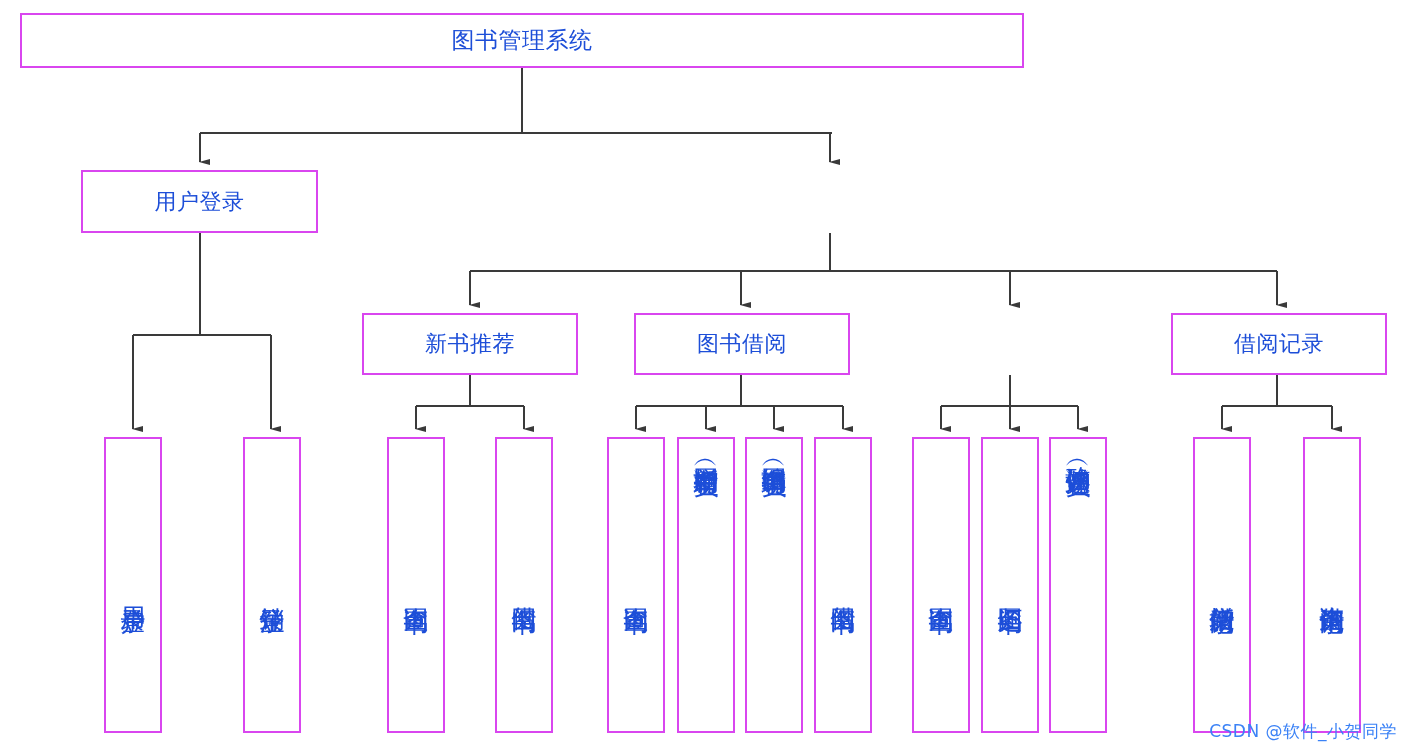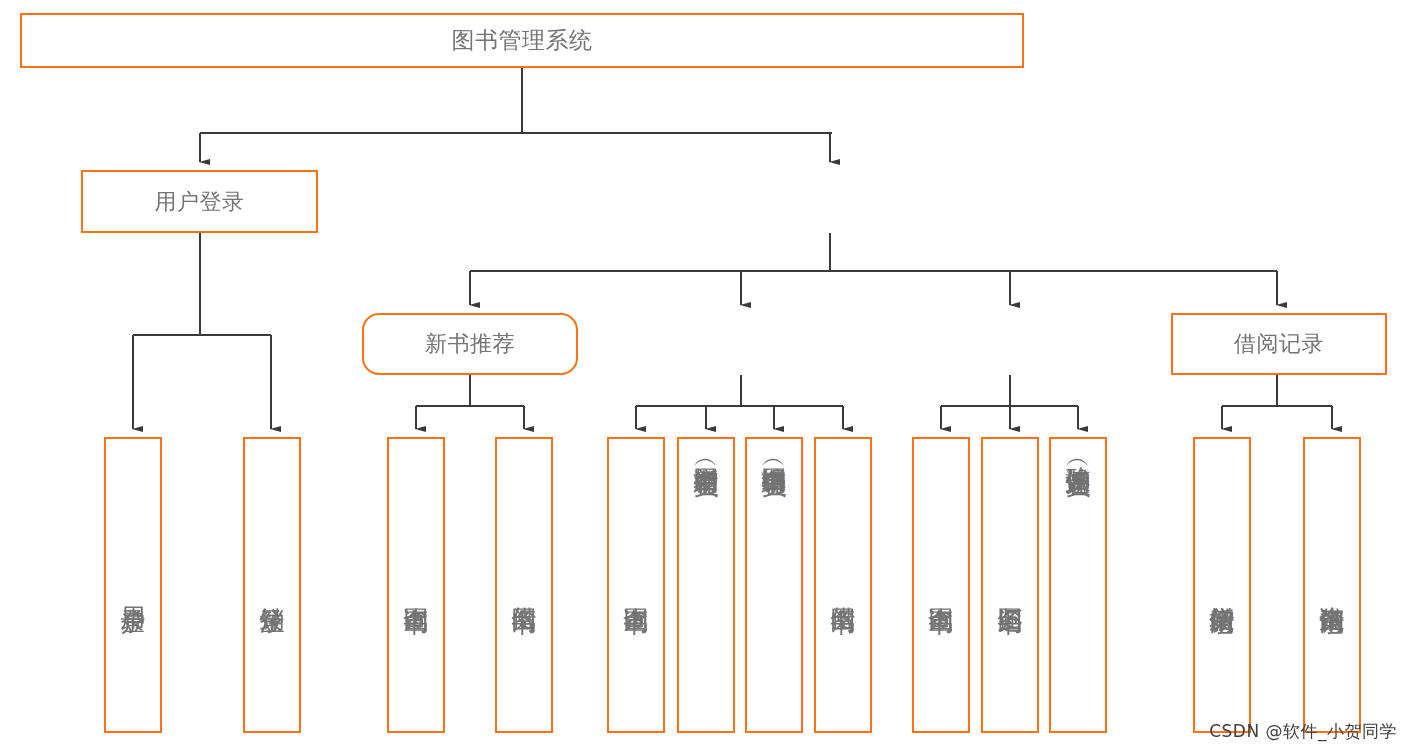--- a/index.html
+++ b/index.html
@@ -22,25 +22,25 @@
     position: absolute;
     left: 0;
     top: 0;
     width: 1405px;
     height: 747px;
   }
   .node {
     position: absolute;
     box-sizing: border-box;
     background: #ffffff;
-    border: 2px solid #f97316;
+    border: 2px solid #d946ef;
     display: flex;
     align-items: center;
     justify-content: center;
-    color: #737373;
+    color: #1d4ed8;
     z-index: 5;
   }
   .node-label {
     display: block;
     text-align: center;
     line-height: 1.08;
     white-space: nowrap;
   }
   
   .node.horiz .node-label {
@@ -65,21 +65,21 @@
     max-height: 100%;
   }
   .node.vert.center-text {
     align-items: center;
   }
   #watermark {
     position: absolute;
     right: 8px;
     bottom: 4px;
     font-size: 17px;
-    color: #404040;
+    color: #3b82f6;
     letter-spacing: 0.5px;
     z-index: 20;
     white-space: nowrap;
   }
 </style>
 </head>
 <body>
 
 <div id="diagram-root">
 
@@ -134,22 +134,25 @@
   </svg>
 
   <div class="node horiz root" style="left:20px; top:13px; width:1004px; height:55px;">
     <span class="node-label">图书管理系统</span>
   </div>
 
   <div class="node horiz" style="left:81px; top:170px; width:237px; height:63px;">
     <span class="node-label">用户登录</span>
   </div>
 
-  <div class="node horiz" style="left:362px; top:313px; width:216px; height:62px;border-radius:17px;">
+  <div class="node horiz" style="left:362px; top:313px; width:216px; height:62px;">
     <span class="node-label">新书推荐</span>
+  </div>
+  <div class="node horiz" style="left:634px; top:313px; width:216px; height:62px;">
+    <span class="node-label">图书借阅</span>
   </div>
   <div class="node horiz" style="left:1171px; top:313px; width:216px; height:62px;">
     <span class="node-label">借阅记录</span>
   </div>
 
   <div class="node vert center-text" style="left:104px; top:437px; width:58px; height:296px;">
     <span class="node-label">用户登录</span>
   </div>
   <div class="node vert center-text" style="left:243px; top:437px; width:58px; height:296px;">
     <span class="node-label">注销登录</span>

